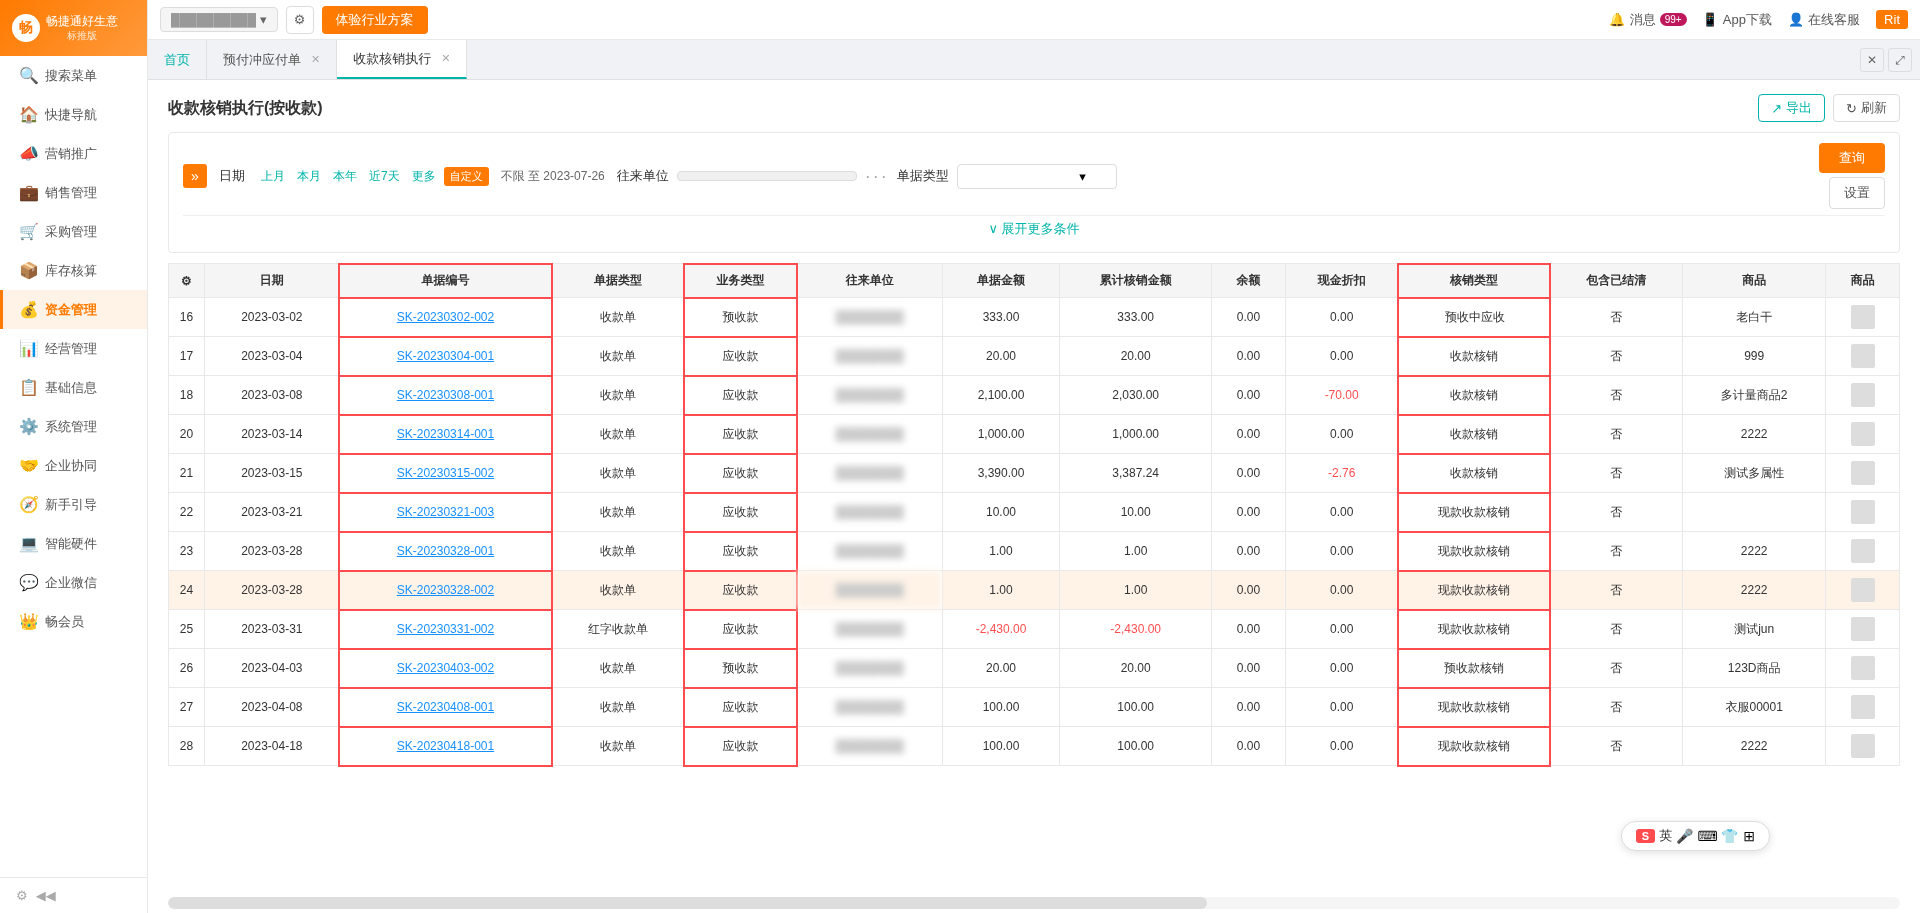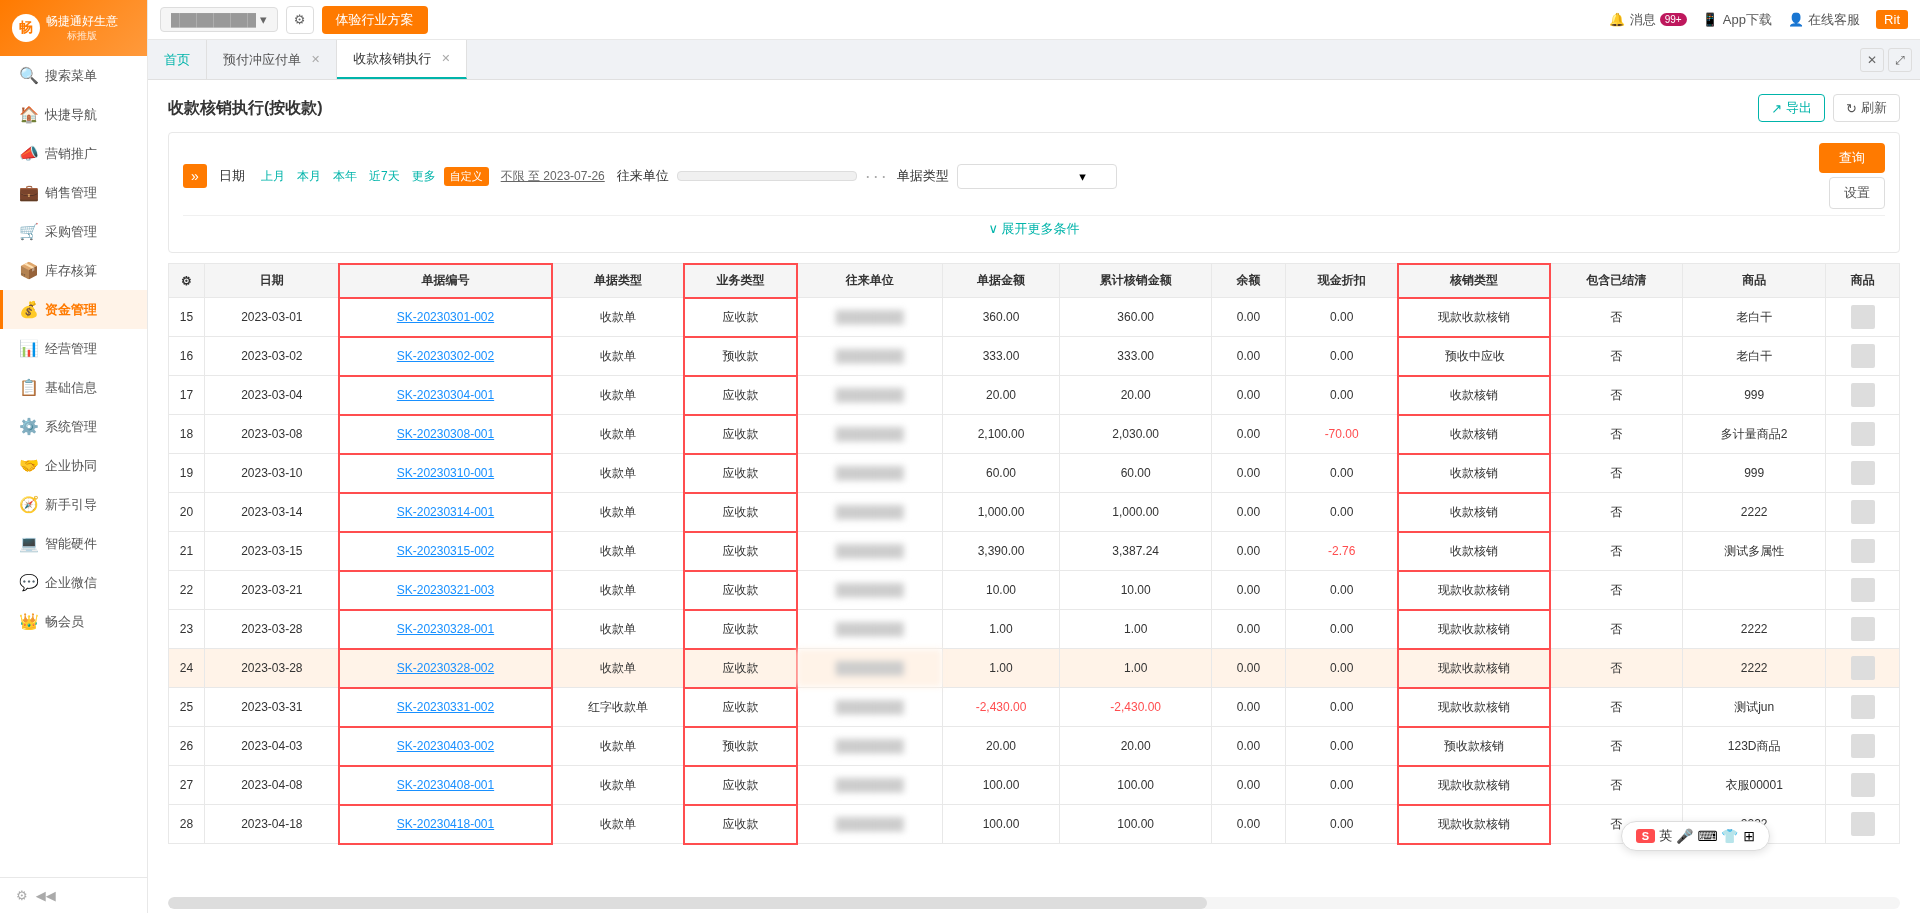--- a/index.html
+++ b/index.html
@@ -162,21 +162,21 @@
     }
     .filter-label { color: #333; white-space: nowrap; }
     .date-shortcuts { display: flex; align-items: center; gap: 4px; }
     .date-shortcut {
       color: #00b4aa; cursor: pointer; font-size: 12px; padding: 2px 4px;
     }
     .date-custom {
       background: #ff7a00; color: #fff;
       font-size: 11px; padding: 2px 6px; border-radius: 3px; cursor: pointer;
     }
-    .date-range { color: #666; font-size: 12px; text-decoration: underline; cursor: pointer; }
+    .date-range { color: #666; font-size: 12px; cursor: pointer; }
     .filter-input-group { display: flex; align-items: center; gap: 8px; flex: 1; }
     .filter-dots { color: #aaa; font-size: 18px; letter-spacing: 2px; cursor: pointer; }
     .btn-query {
       background: #ff7a00; color: #fff;
       border: none; border-radius: 4px;
       padding: 6px 20px; cursor: pointer; font-size: 13px;
     }
     .btn-setting {
       border: 1px solid #ddd; color: #555;
       background: #fff; border-radius: 4px;
@@ -418,38 +418,20 @@
             <th>累计核销金额</th>
             <th>余额</th>
             <th>现金折扣</th>
             <th style="outline:2px solid #ff4d4f;outline-offset:-1px;">核销类型</th>
             <th>包含已结清</th>
             <th>商品</th>
             <th>商品</th>
           </tr>
         </thead>
         <tbody id="table-body">
-        <tr>
-              <td>15</td>
-              <td>2023-03-01</td>
-              <td style="outline:2px solid #ff4d4f;outline-offset:-1px;" class="link-cell">SK-20230301-002</td>
-              <td>收款单</td>
-              <td style="outline:2px solid #ff4d4f;outline-offset:-1px;">应收款</td>
-              <td style="color:#ccc;filter:blur(3px);">████████</td>
-              <td>360.00</td>
-              <td>360.00</td>
-              <td>0.00</td>
-              <td>0.00</td>
-              <td style="outline:2px solid #ff4d4f;outline-offset:-1px;">现款收款核销</td>
-              <td>否</td>
-              <td>老白干</td>
-              <td>
-                <div style="width: 24px; height: 24px; background: rgb(221, 221, 221); border-radius: 2px; margin: auto;"></div>
-              </td>
-            </tr>
             <tr>
               <td>16</td>
               <td>2023-03-02</td>
               <td style="outline:2px solid #ff4d4f;outline-offset:-1px;" class="link-cell">SK-20230302-002</td>
               <td>收款单</td>
               <td style="outline:2px solid #ff4d4f;outline-offset:-1px;">预收款</td>
               <td style="color:#ccc;filter:blur(3px);">████████</td>
               <td>333.00</td>
               <td>333.00</td>
               <td>0.00</td>
@@ -486,38 +468,20 @@
               <td>收款单</td>
               <td style="outline:2px solid #ff4d4f;outline-offset:-1px;">应收款</td>
               <td style="color:#ccc;filter:blur(3px);">████████</td>
               <td>2,100.00</td>
               <td>2,030.00</td>
               <td>0.00</td>
               <td class="negative">-70.00</td>
               <td style="outline:2px solid #ff4d4f;outline-offset:-1px;">收款核销</td>
               <td>否</td>
               <td>多计量商品2</td>
-              <td>
-                <div style="width: 24px; height: 24px; background: rgb(221, 221, 221); border-radius: 2px; margin: auto;"></div>
-              </td>
-            </tr>
-            <tr>
-              <td>19</td>
-              <td>2023-03-10</td>
-              <td style="outline:2px solid #ff4d4f;outline-offset:-1px;" class="link-cell">SK-20230310-001</td>
-              <td>收款单</td>
-              <td style="outline:2px solid #ff4d4f;outline-offset:-1px;">应收款</td>
-              <td style="color:#ccc;filter:blur(3px);">████████</td>
-              <td>60.00</td>
-              <td>60.00</td>
-              <td>0.00</td>
-              <td>0.00</td>
-              <td style="outline:2px solid #ff4d4f;outline-offset:-1px;">收款核销</td>
-              <td>否</td>
-              <td>999</td>
               <td>
                 <div style="width: 24px; height: 24px; background: rgb(221, 221, 221); border-radius: 2px; margin: auto;"></div>
               </td>
             </tr>
             <tr>
               <td>20</td>
               <td>2023-03-14</td>
               <td style="outline:2px solid #ff4d4f;outline-offset:-1px;" class="link-cell">SK-20230314-001</td>
               <td>收款单</td>
               <td style="outline:2px solid #ff4d4f;outline-offset:-1px;">应收款</td>

